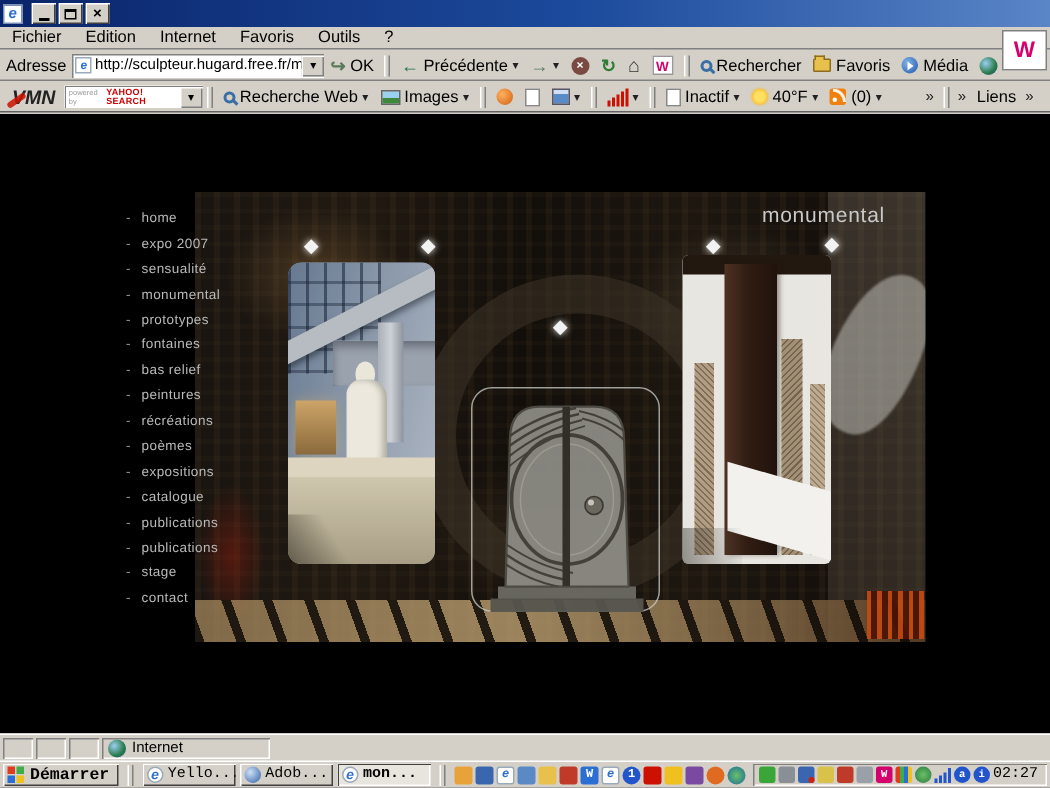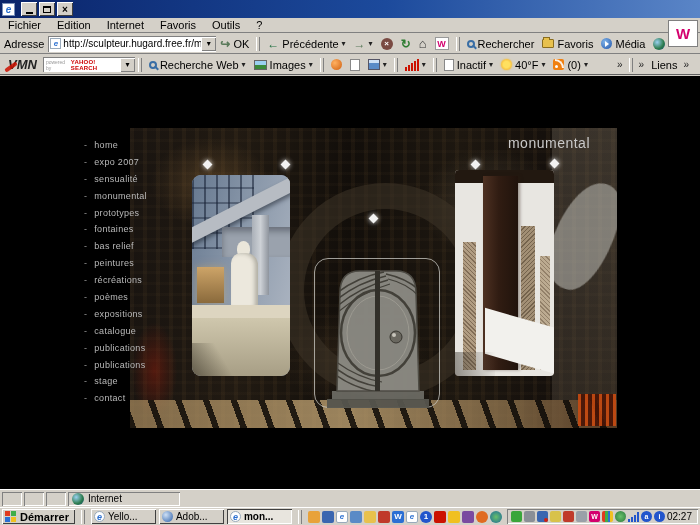--- a/index.html
+++ b/index.html
@@ -188,21 +188,21 @@
   .sb-panel { height:14px; box-shadow:inset 1px 1px 0 #808080, inset -1px -1px 0 #fff;
     display:flex; align-items:center; gap:4px; font-size:10px; padding:0 4px; }
   .sb-main { flex:1; }
   .sb-small { width:20px; }
   .sb-zone { width:112px; }
   .sb-doc { width:10px; height:11px; background:#fff; border:1px solid #888; color:#2a6fd0;
     font-size:7px; font-weight:bold; font-style:italic; text-align:center; line-height:10px; }
 
   
   .taskbar { position:absolute; left:0; top:507px; width:700px; height:18px; background:#d4d0c8;
-    border-top:1px solid #fff; display:flex; align-items:center; padding:1px 2px; gap:3px; }
+    border-top:1px solid #fff; display:flex; align-items:center; padding:1px 2px; gap:3px;font-family:Liberation Mono, monospace; }
   .start-btn { display:flex; align-items:center; gap:3px; height:15px; padding:0 6px 0 3px;
     font-size:11px; font-weight:bold; background:#d4d0c8;
     box-shadow:inset 1px 1px 0 #fff, inset -1px -1px 0 #404040; }
   .winflag { width:12px; height:11px; display:grid; grid-template-columns:5px 5px; grid-template-rows:5px 5px; gap:1px; }
   .winflag i { display:block; }
   .winflag i:nth-child(1){background:#e03a1f}.winflag i:nth-child(2){background:#3fae49}
   .winflag i:nth-child(3){background:#2b6fd4}.winflag i:nth-child(4){background:#f0c020}
   .task-btn { display:flex; align-items:center; gap:3px; width:66px; height:15px; padding:0 3px;
     font-size:10px; background:#d4d0c8; overflow:hidden; white-space:nowrap;
     box-shadow:inset 1px 1px 0 #fff, inset -1px -1px 0 #404040; }

